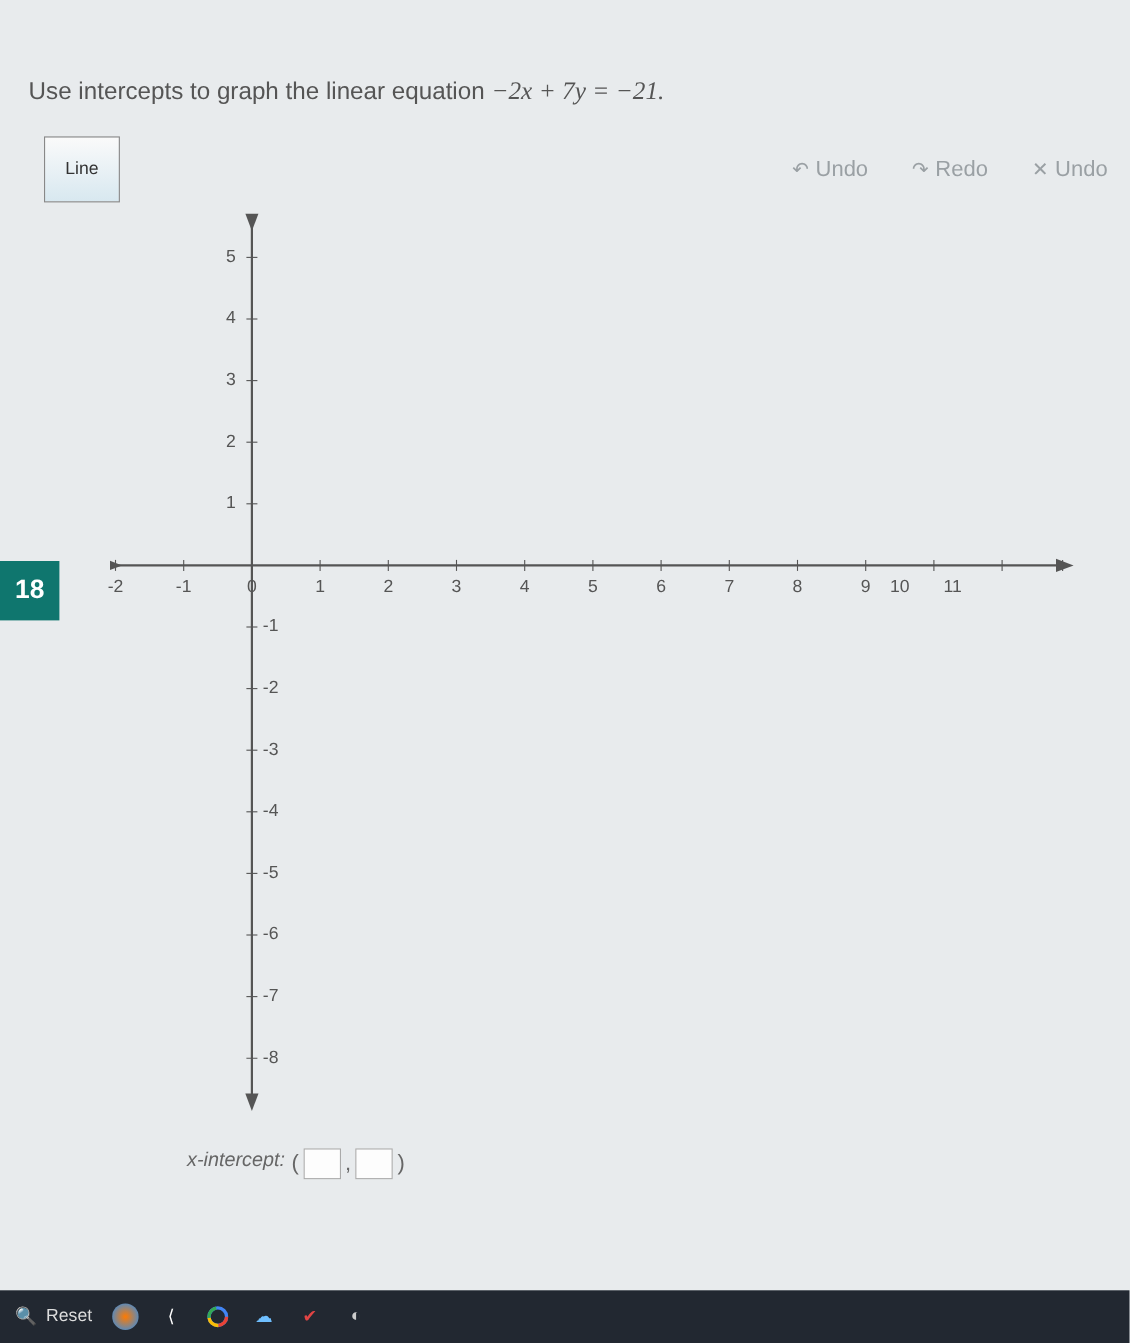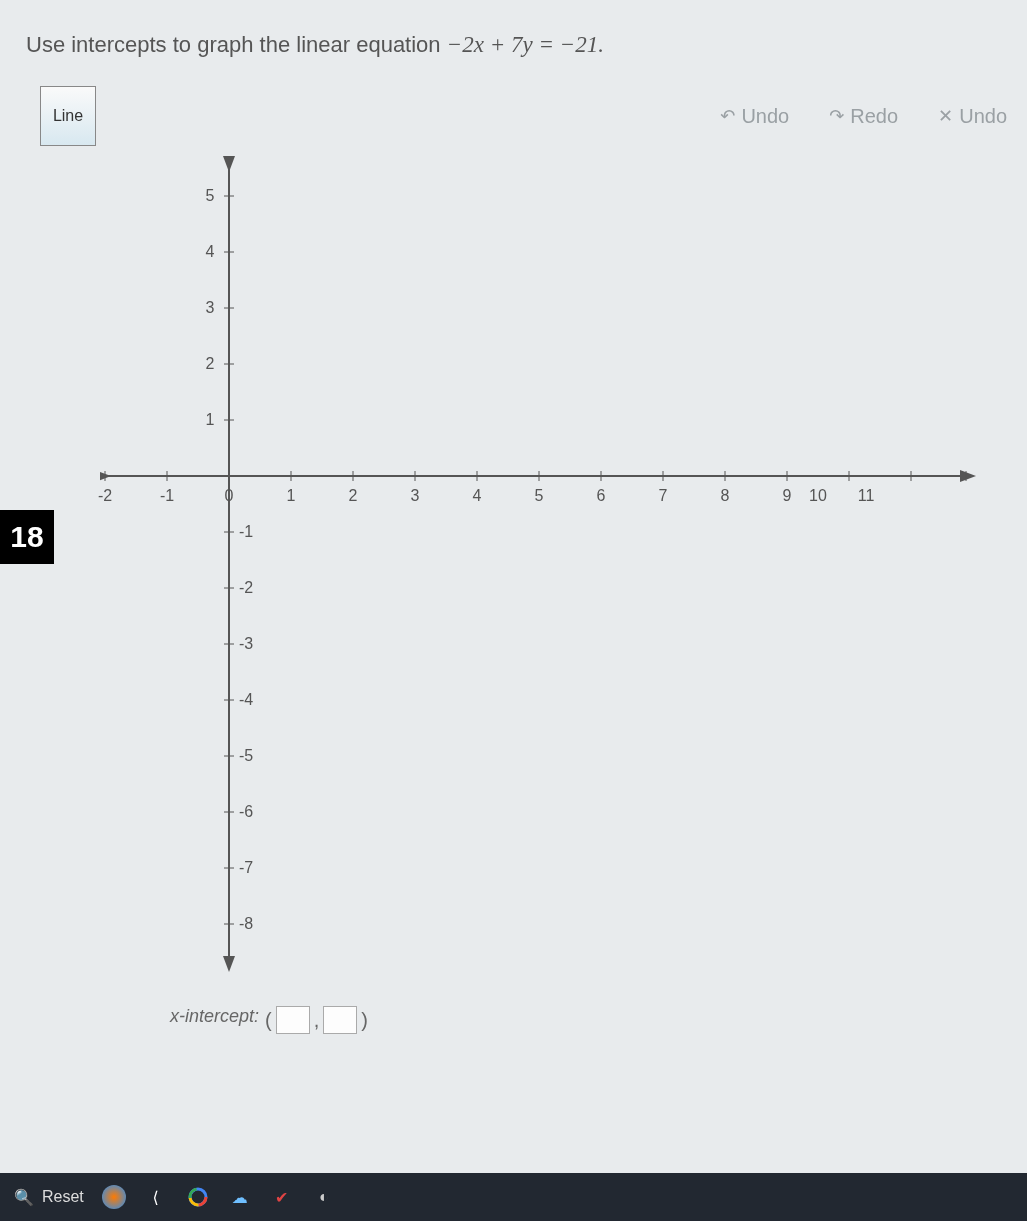--- a/index.html
+++ b/index.html
@@ -6,37 +6,37 @@
   body {
     font-family: Arial, Helvetica, sans-serif;
     background: #e8ebed;
     width: 1027px;
     height: 1221px;
     position: relative;
     overflow: hidden;
     color: #444;
   }
   .content {
-    padding: 32px 20px 0 20px;
+    padding: 70px 20px 0 20px;
   }
   .question-text {
     font-size: 22px;
     color: #555;
     margin-bottom: 28px;
     margin-left: 6px;
   }
   .math { font-style: italic; font-family: 'Times New Roman', serif; font-size: 23px; }
   .toolbar {
     display: flex;
     align-items: center;
     margin-left: 20px;
     margin-bottom: 10px;
   }
   .tool-btn {
-    width: 56px;
+    width: 69px;
     height: 60px;
     border: 1px solid #888;
     background: linear-gradient(#fafafa,#d8e8f0);
     display: flex;
     align-items: center;
     justify-content: center;
     font-size: 16px;
     color: #333;
     cursor: pointer;
   }
@@ -50,23 +50,23 @@
     align-items: center;
     gap: 6px;
   }
   .action .ico { font-size: 18px; }
   .qnum {
     position: absolute;
     left: 0;
     top: 510px;
     width: 54px;
     height: 54px;
-    background: #000000;
+    background: #0f766e;
     color: #fff;
-    font-size: 30px;
+    font-size: 24px;
     font-weight: bold;
     display: flex;
     align-items: center;
     justify-content: center;
   }
   .graph-wrap {
     position: relative;
     margin-left: 80px;
     margin-top: 10px;
     width: 880px;

